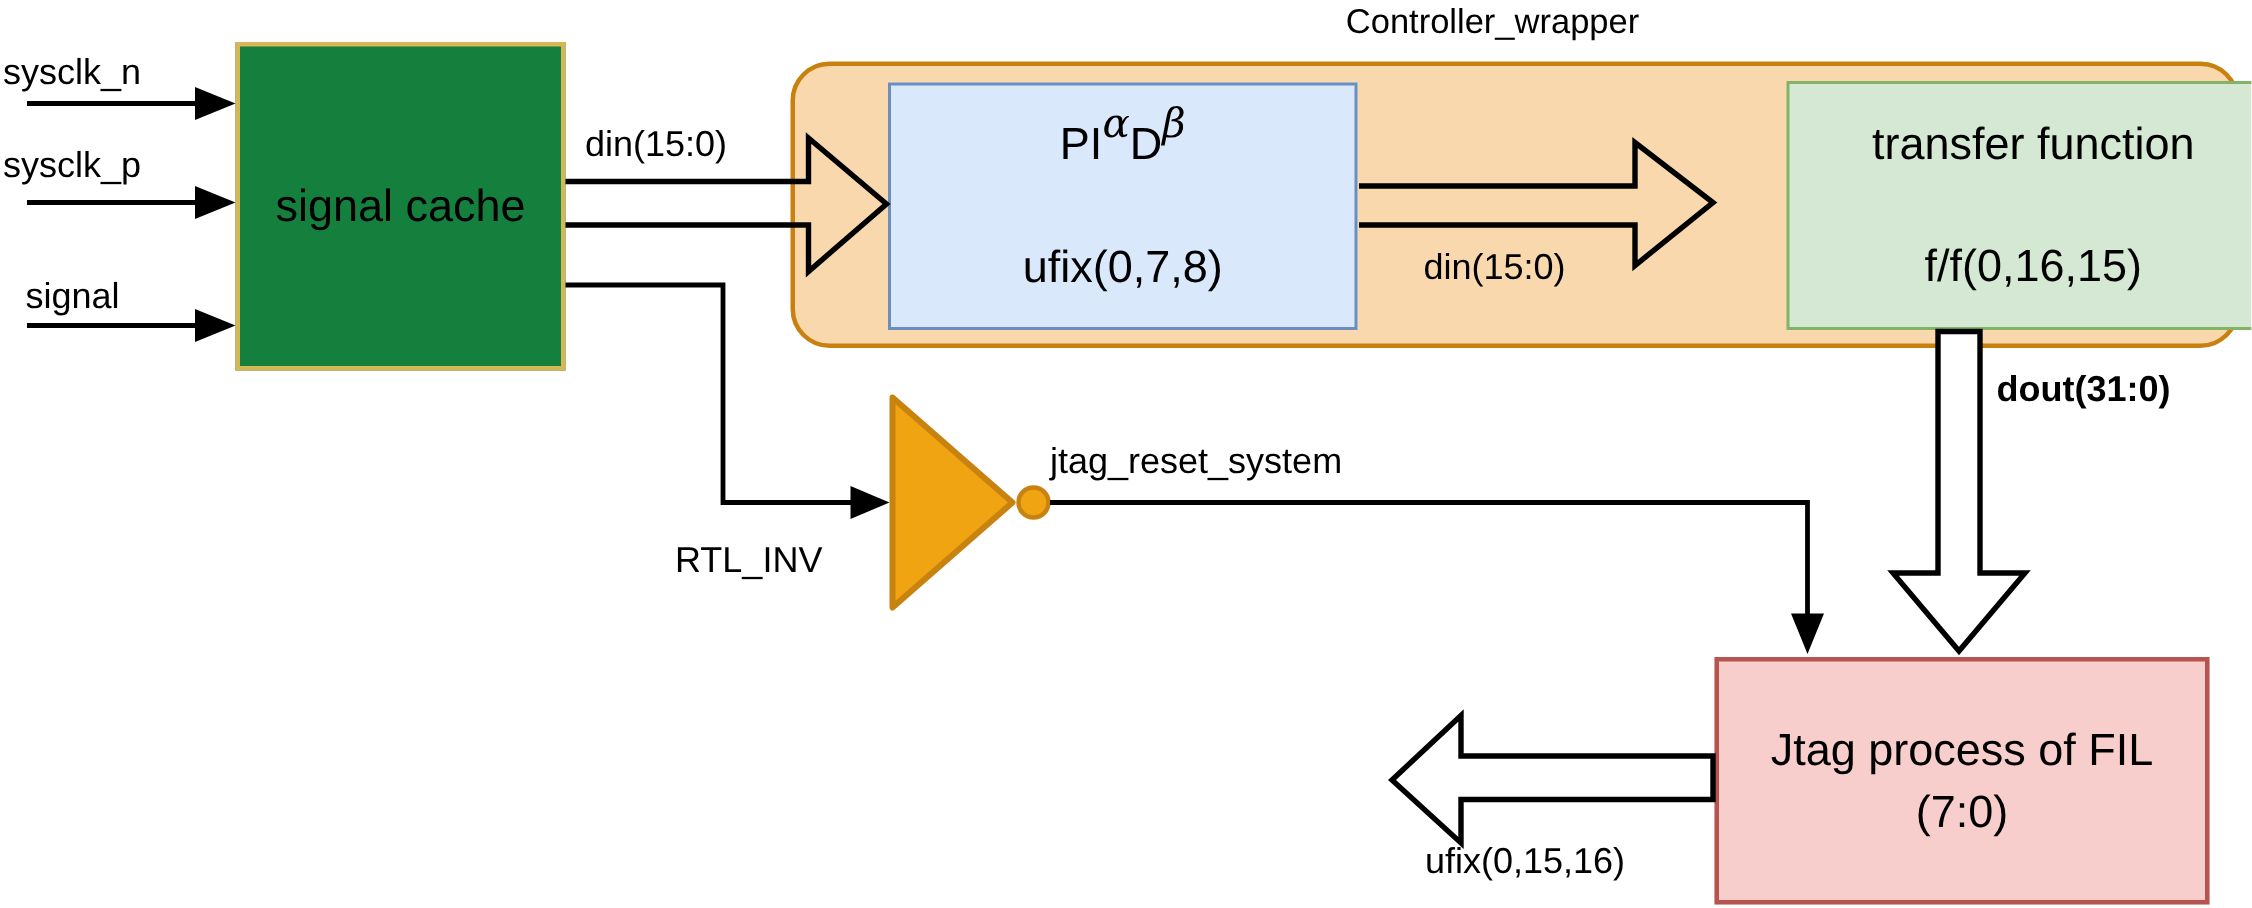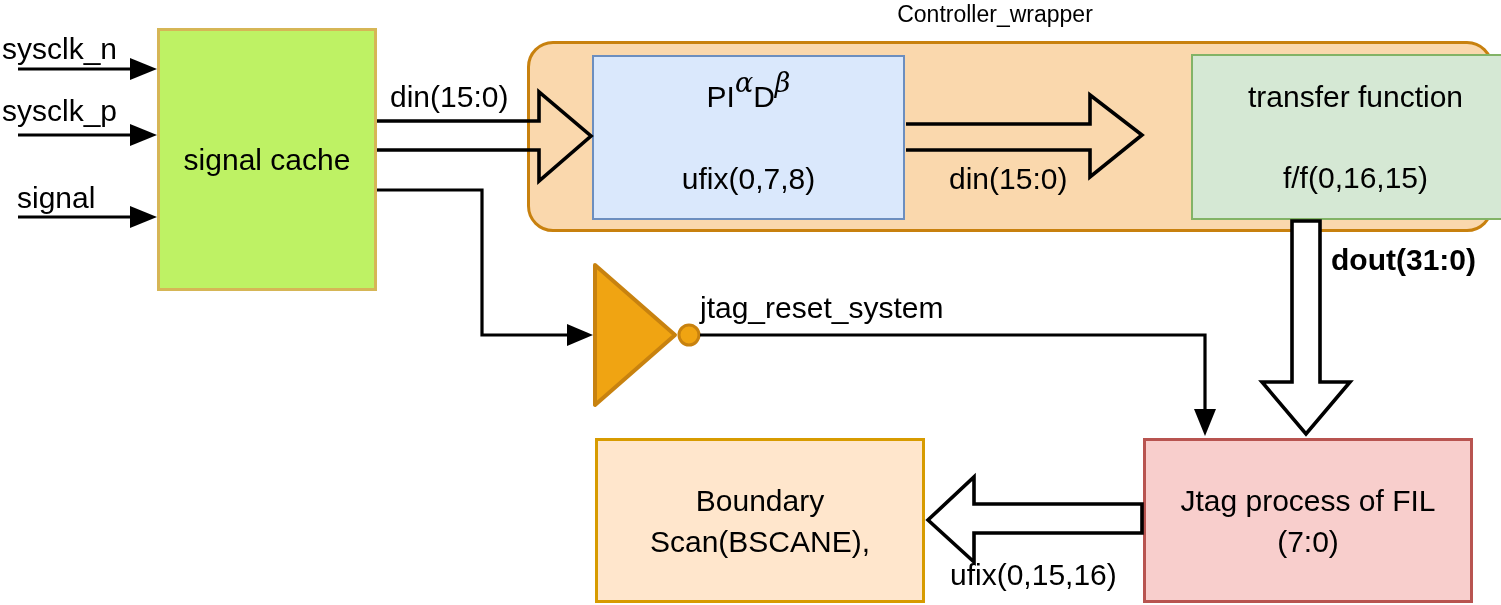--- a/index.html
+++ b/index.html
@@ -27,21 +27,21 @@
   .b3 { border-width: 3px; }
   .b2 { border-width: 2px; gap: 40px; }
   .wrapper-group {
     position: absolute;
     box-sizing: border-box;
     border: 3px solid;
     border-radius: 26px;
   }
   .lbl {
     position: absolute;
-    font-size: 30px;
+    font-size: 24px;
     line-height: 32px;
     white-space: nowrap;
   }
   .title-lbl {
     position: absolute;
     font-size: 23px;
     text-align: center;
     white-space: nowrap;
   }
   .sup {
@@ -64,51 +64,48 @@
 </style>
 </head>
 <body>
 
 <div class="stage">
 
   <div class="wrapper-group" style="left: 527px; top: 41px; width: 966px; height: 191px; background-color: rgb(250, 216, 173); border-color: rgb(200, 129, 14);"></div>
 
   <div class="title-lbl" style="left:780px; top:1px; width:430px;">Controller_wrapper</div>
 
-  <div class="blk b3" style="left: 157px; top: 28px; width: 220px; height: 263px; background-color: #bef264; border-color: rgb(214, 182, 86); text-align: right;">
+  <div class="blk b3" style="left: 157px; top: 28px; width: 220px; height: 219px; background-color: #15803d; border-color: rgb(214, 182, 86); text-align: right;">
     <div>signal cache</div>
   </div>
 
   <div class="blk b2" style="left: 592px; top: 55px; width: 313px; height: 165px; background-color: rgb(218, 232, 252); border-color: rgb(108, 142, 191);">
     <div><span>PI</span><span class="sup">α</span><span>D</span><span class="sup">β</span></div>
     <div>ufix(0,7,8)</div>
   </div>
 
   <div class="blk b2" style="left: 1144px; top: 54px; width: 329px; height: 166px; background-color: rgb(213, 232, 212); border-color: rgb(130, 179, 102); margin-left: 47px;">
     <div>transfer function</div>
     <div>f/f(0,16,15)</div>
   </div>
 
   <div class="blk b3" style="left: 1143px; top: 438px; width: 330px; height: 165px; background-color: rgb(248, 206, 204); border-color: rgb(184, 84, 80);">
     <div>Jtag process of FIL</div>
     <div>(7:0)</div>
   </div>
 
-  <div class="blk b3" style="left: 595px; top: 438px; width: 330px; height: 165px; background-color: rgb(255, 230, 204); border-color: rgb(215, 155, 0);">
-    <div>Boundary</div>
-    <div>Scan(BSCANE),</div>
-  </div>
 
   <div class="lbl" style="left:2px; top:33px;">sysclk_n</div>
   <div class="lbl" style="left:2px; top:95px;">sysclk_p</div>
   <div class="lbl" style="left:17px; top:182px;">signal</div>
   <div class="lbl" style="left:390px; top:81px;">din(15:0)</div>
   <div class="lbl" style="left:949px; top:163px;">din(15:0)</div>
   <div class="lbl" style="left:1331px; top:244px;font-weight:bold;">dout(31:0)</div>
   <div class="lbl" style="left:700px; top:292px;">jtag_reset_system</div>
+  <div class="lbl" style="left:450px; top:358px;">RTL_INV</div>
   <div class="lbl" style="left:950px; top:559px;">ufix(0,15,16)</div>
 
   <svg class="wires" viewBox="0 0 1501 605" xmlns="http://www.w3.org/2000/svg">
 
     <line class="thinwire" x1="18" y1="69" x2="133" y2="69"></line>
     <polygon class="ahead" points="157,69 130,58 130,80"></polygon>
 
     <line class="thinwire" x1="18" y1="135" x2="133" y2="135"></line>
     <polygon class="ahead" points="157,135 130,124 130,146"></polygon>
 

